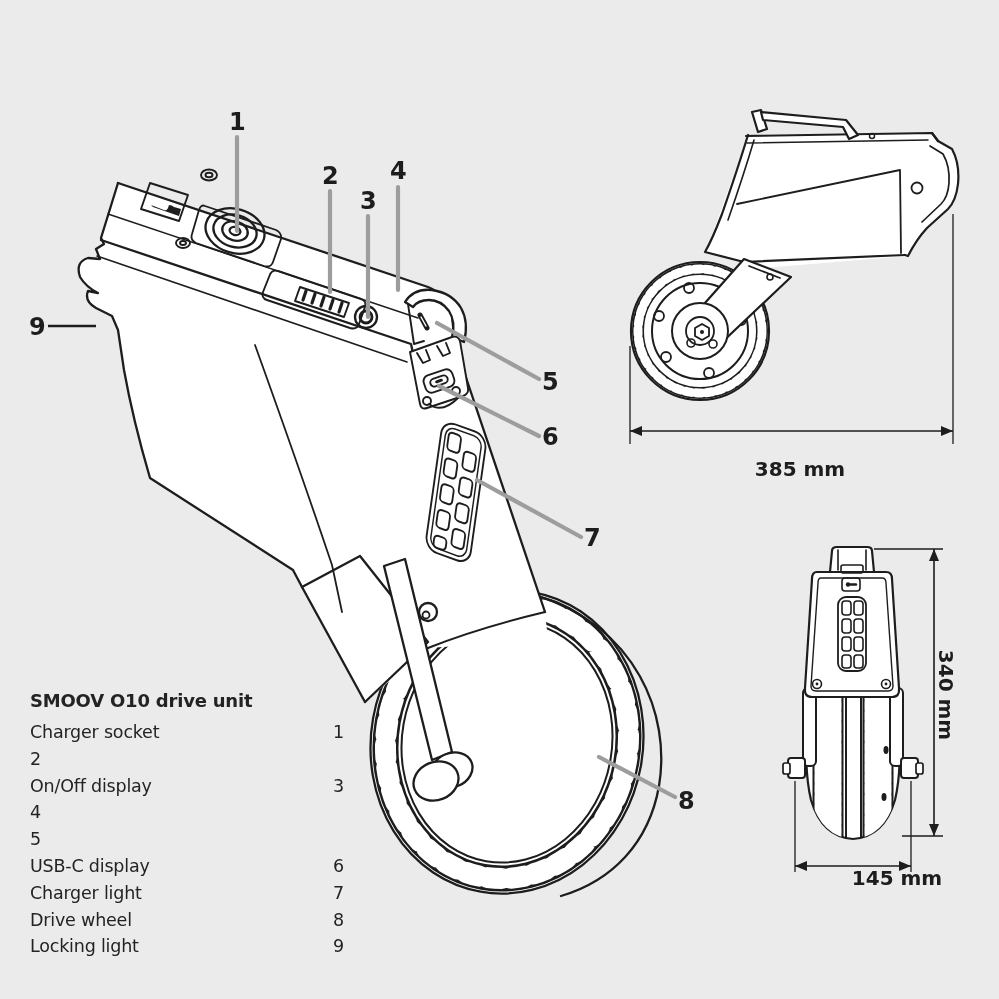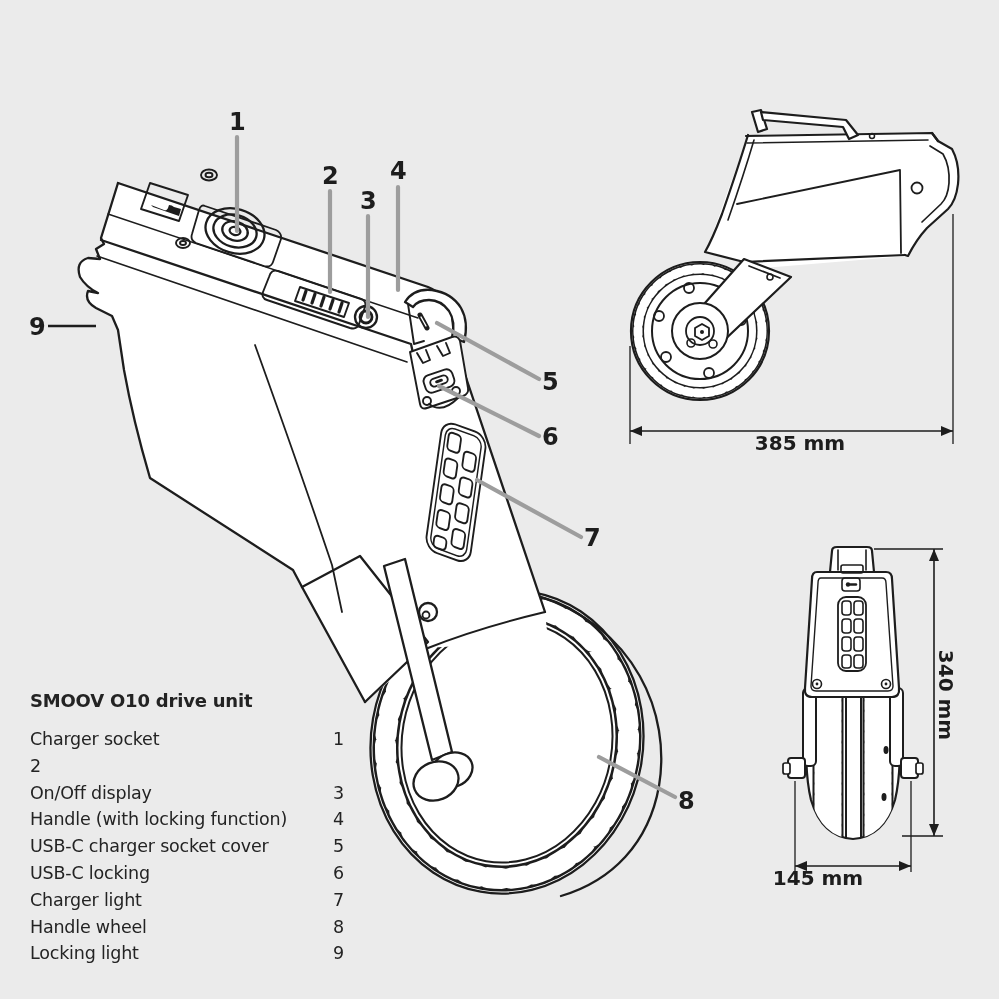--- a/index.html
+++ b/index.html
@@ -9,21 +9,21 @@
   .callout{
     position:absolute;transform:translate(-50%,-50%);
     font-size:24px;font-weight:bold;color:#1d1d1d;letter-spacing:-0.5px;line-height:1;
   }
   .dim-label{
     position:absolute;transform:translate(-50%,-50%);
     font-size:20px;font-weight:bold;color:#1d1d1d;white-space:nowrap;line-height:1;
   }
   .dim-label.vertical{transform:translate(-50%,-50%) rotate(90deg);}
   .legend{position:absolute;left:30px;top:690px;width:314px;color:#232323;}
-  .legend-title{font-size:18px;font-weight:bold;line-height:22px;margin-bottom:14px;letter-spacing:-0.2px;}
+  .legend-title{font-size:18px;font-weight:bold;line-height:22px;margin-bottom:7px;letter-spacing:-0.2px;}
   .legend-row{display:flex;justify-content:space-between;align-items:baseline;
     font-size:17.5px;line-height:26.8px;letter-spacing:-0.2px;}
   .legend-row .lg-num{font-size:17.5px;}
 </style>
 </head>
 <body>
 
 <div id="stage">
 
   <svg id="artwork" width="999" height="999" viewBox="0 0 999 999">
@@ -291,55 +291,53 @@
   <span class="callout" style="left:237px;top:122px">1</span>
   <span class="callout" style="left:330px;top:176px">2</span>
   <span class="callout" style="left:368px;top:201px">3</span>
   <span class="callout" style="left:398px;top:171px">4</span>
   <span class="callout" style="left:550px;top:382px">5</span>
   <span class="callout" style="left:550px;top:437px">6</span>
   <span class="callout" style="left:592px;top:538px">7</span>
   <span class="callout" style="left:686px;top:801px">8</span>
   <span class="callout" style="left:37px;top:327px">9</span>
 
-  <span class="dim-label" style="left:800px;top:443px">385 mm</span>
+  <span class="dim-label" style="left:800px;top:469px">385 mm</span>
   <span class="dim-label vertical" style="left:946px;top:695px">340 mm</span>
-  <span class="dim-label" style="left:818px;top:878px">145 mm</span>
+  <span class="dim-label" style="left:897px;top:878px">145 mm</span>
 
   <div class="legend">
     <div class="legend-title">SMOOV O10 drive unit</div>
     <div class="legend-row">
       <span class="lg-label">Charger socket</span>
       <span class="lg-num">1</span>
     </div>
     <div class="legend-row">
       <span class="lg-num">2</span>
     </div>
     <div class="legend-row">
       <span class="lg-label">On/Off display</span>
       <span class="lg-num">3</span>
     </div>
     <div class="legend-row">
-      <span class="lg-label">Handle (with locking function)</span>
       <span class="lg-num">4</span>
     </div>
     <div class="legend-row">
-      <span class="lg-label">USB-C charger socket cover</span>
       <span class="lg-num">5</span>
     </div>
     <div class="legend-row">
-      <span class="lg-label">USB-C locking</span>
+      <span class="lg-label">USB-C display</span>
       <span class="lg-num">6</span>
     </div>
     <div class="legend-row">
       <span class="lg-label">Charger light</span>
       <span class="lg-num">7</span>
     </div>
     <div class="legend-row">
-      <span class="lg-label">Handle wheel</span>
+      <span class="lg-label">Drive wheel</span>
       <span class="lg-num">8</span>
     </div>
     <div class="legend-row">
       <span class="lg-label">Locking light</span>
       <span class="lg-num">9</span>
     </div>
   </div>
 
 </div>
 

